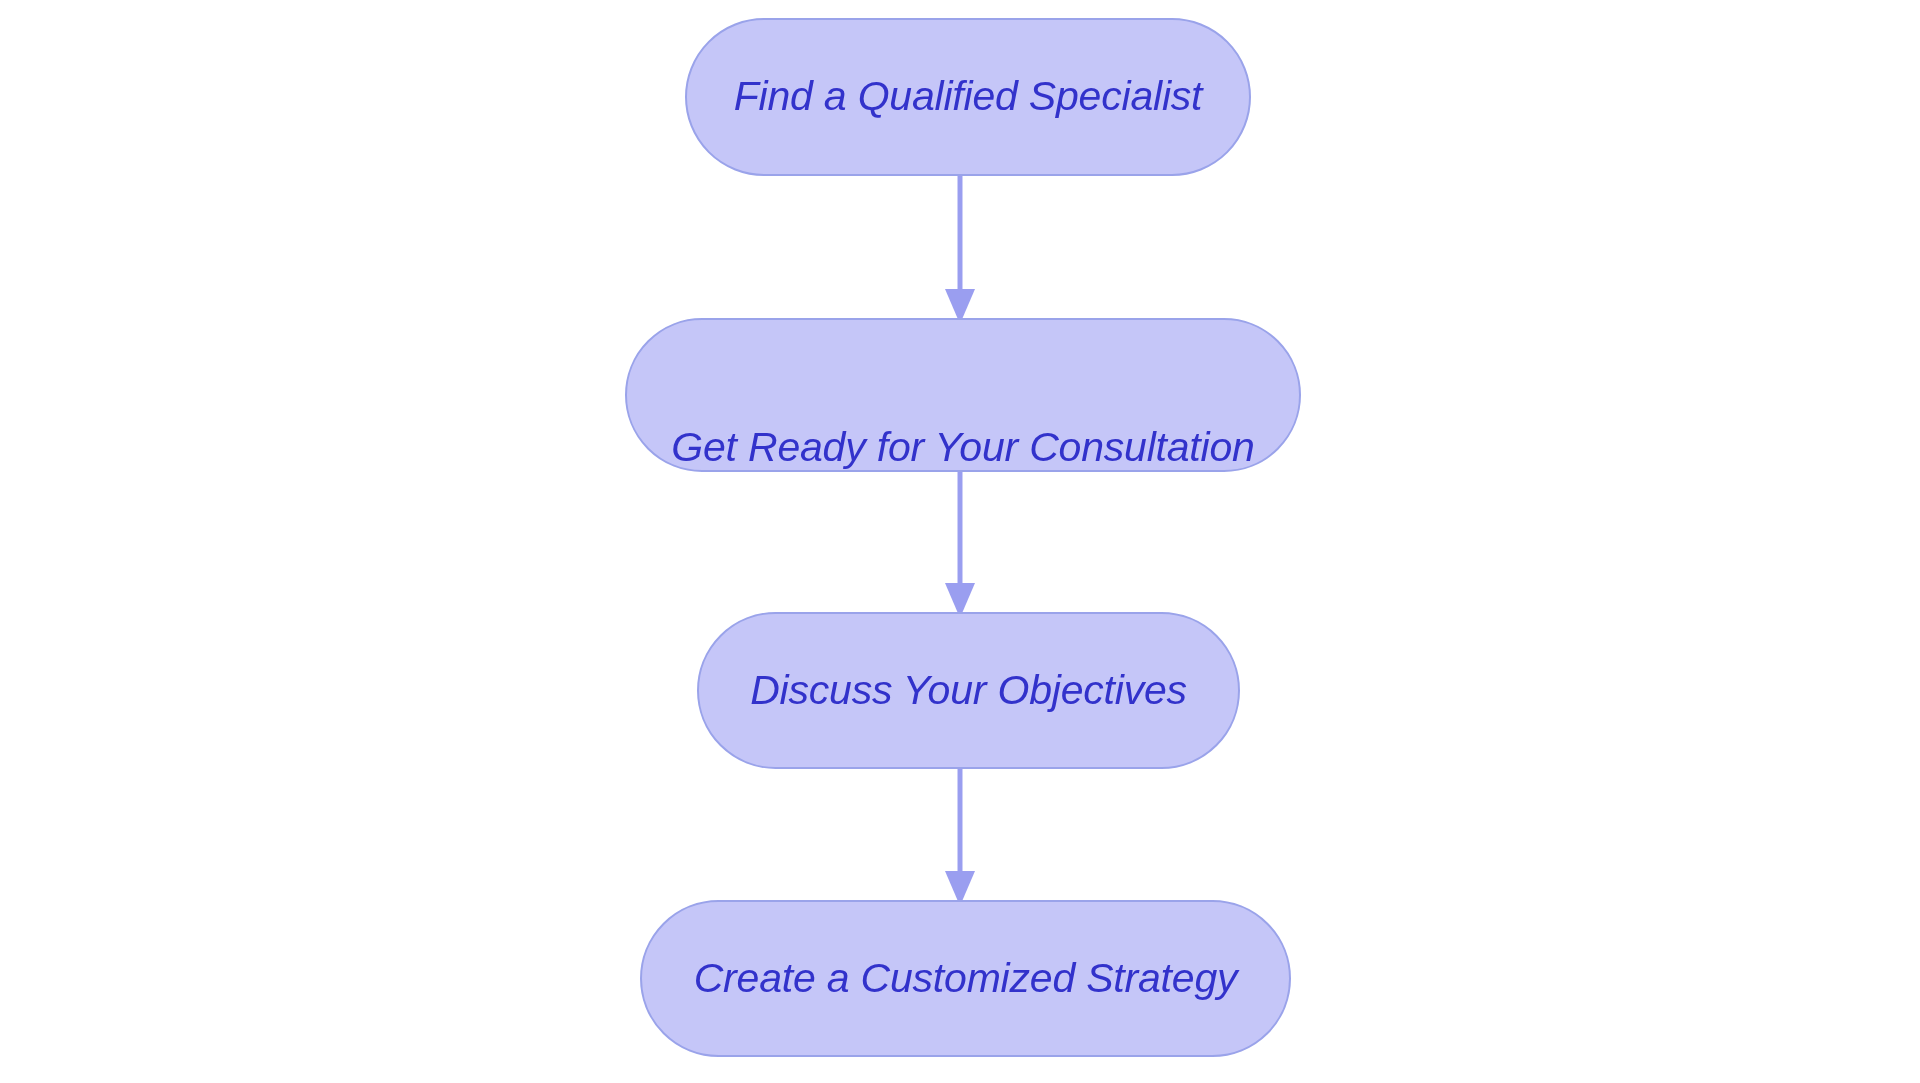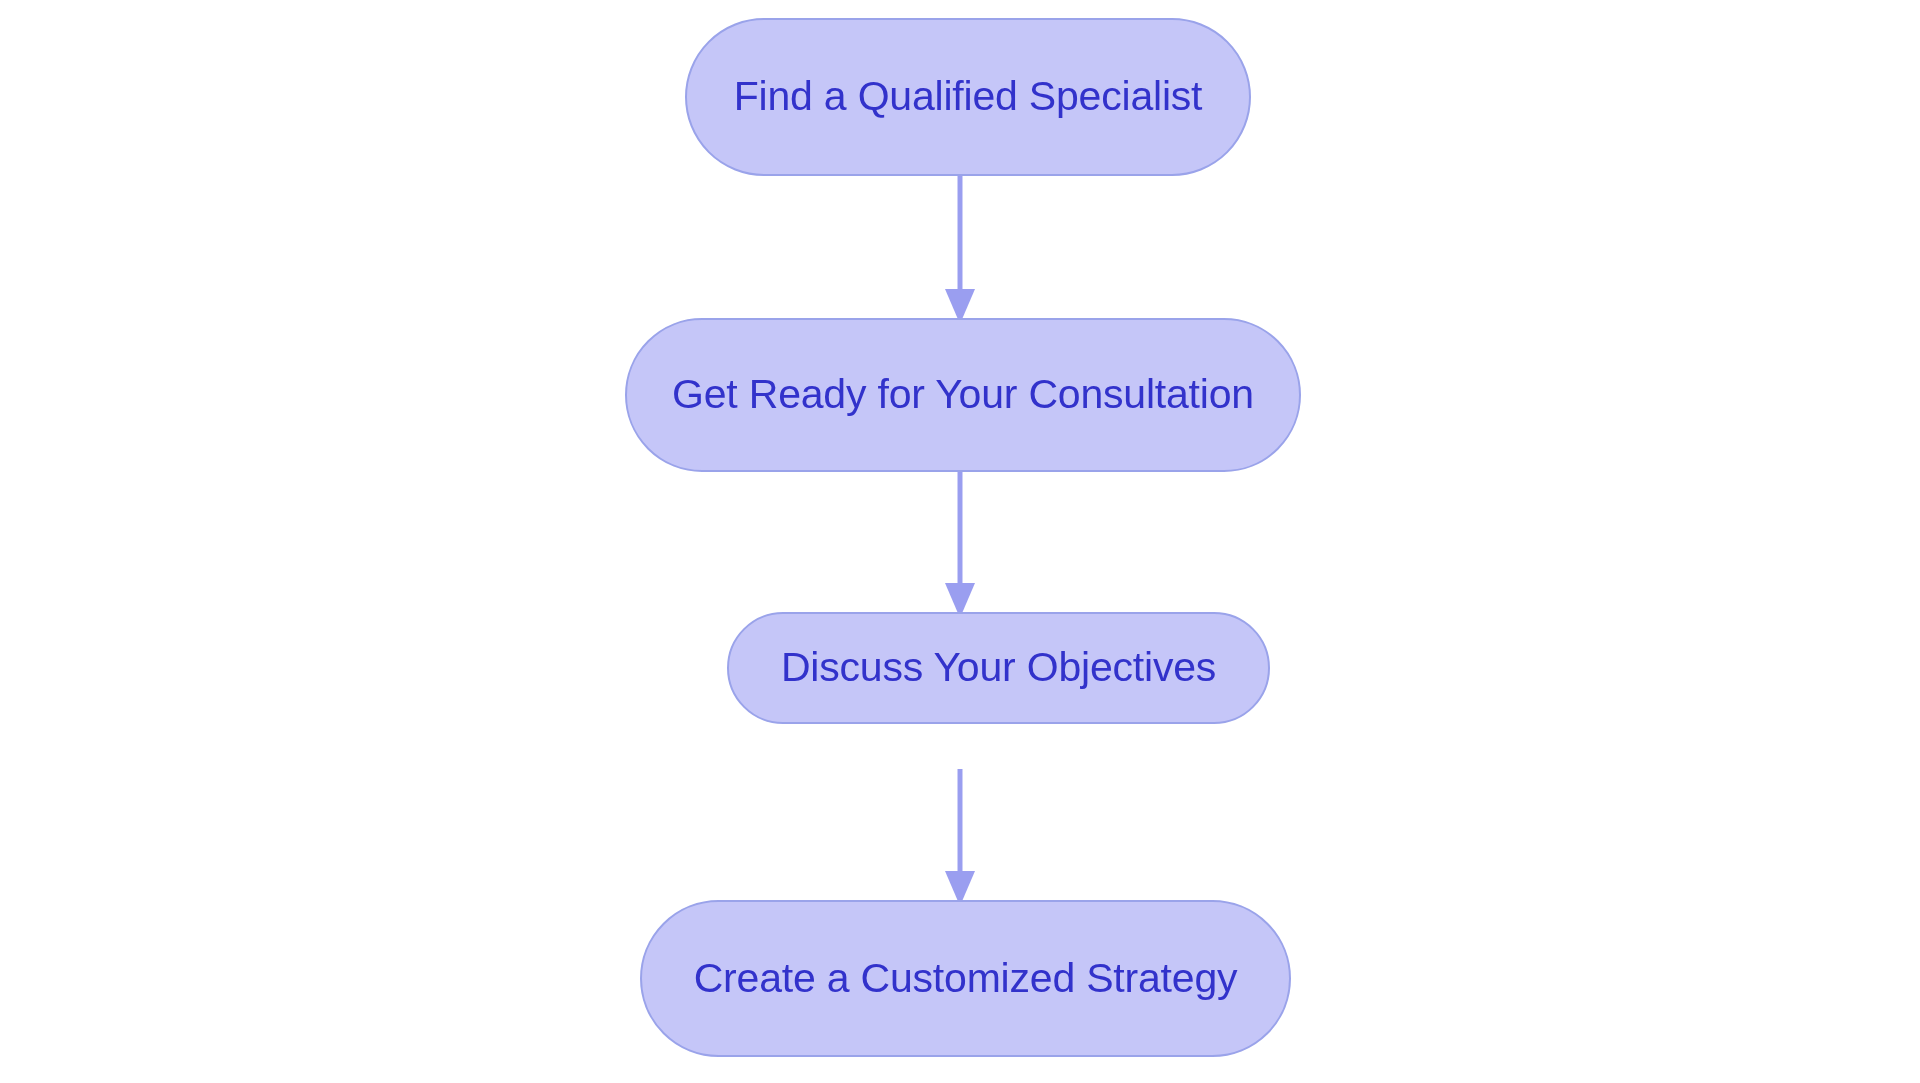--- a/index.html
+++ b/index.html
@@ -45,26 +45,27 @@
 
   .node-label {
     color: #3232cb;
     font-family: "Liberation Sans", sans-serif;
     font-size: 41px;
     font-weight: 400;
     line-height: 1.1;
     letter-spacing: -0.2px;
     white-space: nowrap;
     text-align: center;
+    font-style: italic;
   }
 
   
   .node-0 { left: 685px;  top: 18px;   width: 566px; height: 158px; }
-  .node-1 { left: 625px;  top: 318px;  width: 676px; height: 154px; }
-  .node-2 { left: 727px;  top: 612px;  width: 543px; height: 112px; }
+  .node-1 { left: 625px;  top: 318px;  width: 676px; height: 154px; align-items: flex-end; }
+  .node-2 { left: 697px;  top: 612px;  width: 543px; height: 157px; }
   .node-3 { left: 640px;  top: 900px;  width: 651px; height: 157px; justify-content: center; }
 </style>
 </head>
 <body>
 
 <div id="flow-canvas">
 
   <svg class="edge-layer" viewBox="0 0 1920 1083" width="1920" height="1083" xmlns="http://www.w3.org/2000/svg">
     <defs>
       <marker id="arrowhead" markerWidth="7" markerHeight="6" refX="0.6" refY="3" orient="auto" markerUnits="strokeWidth">

